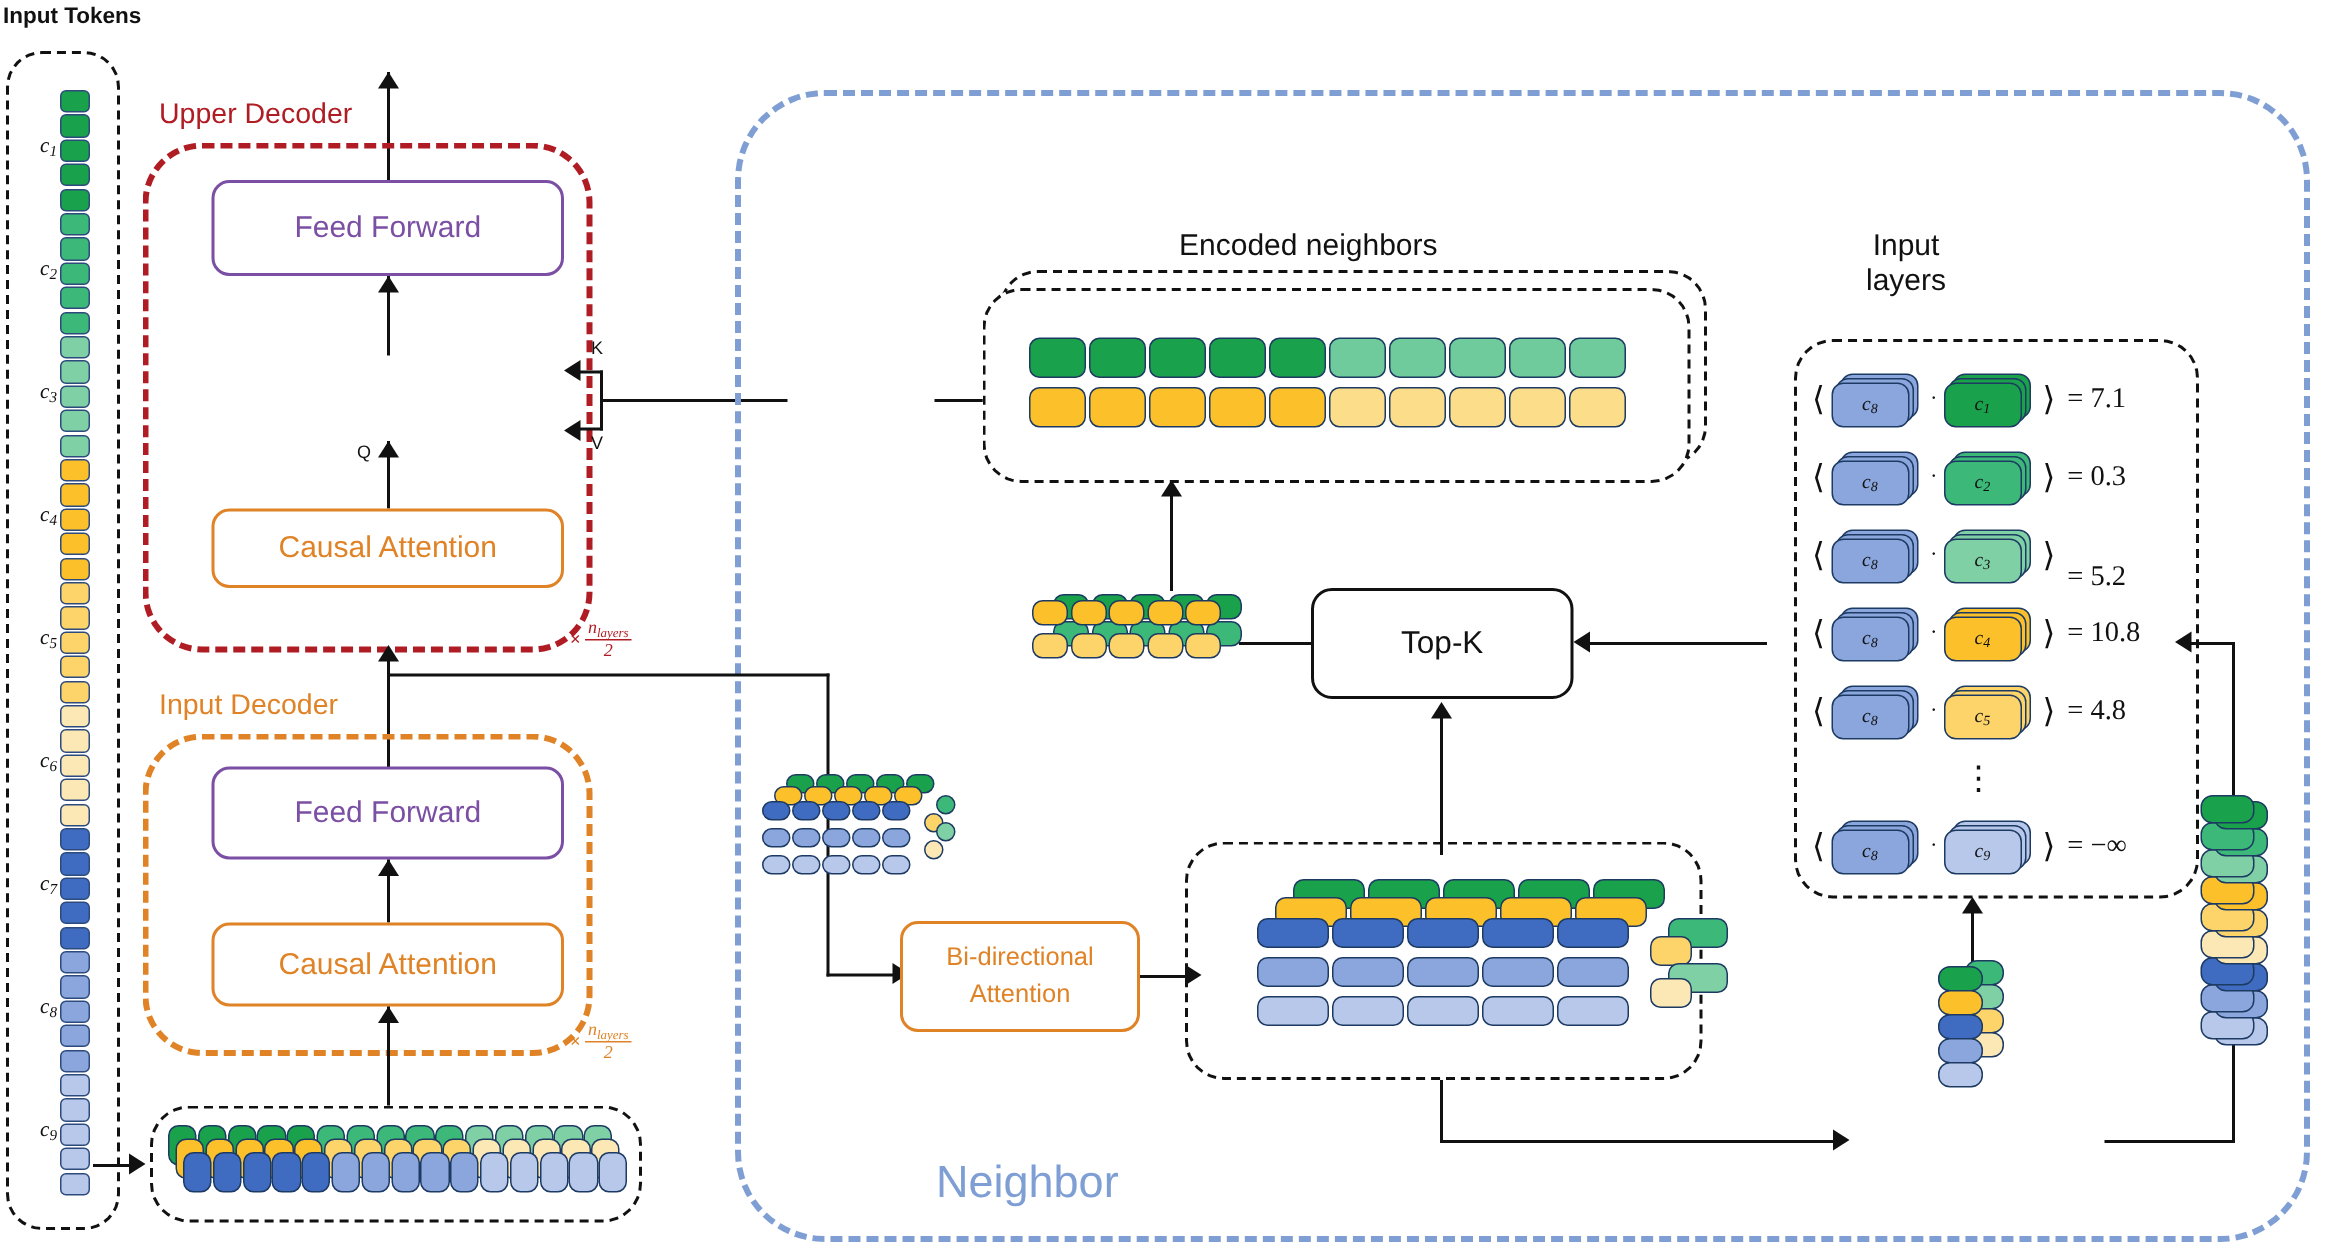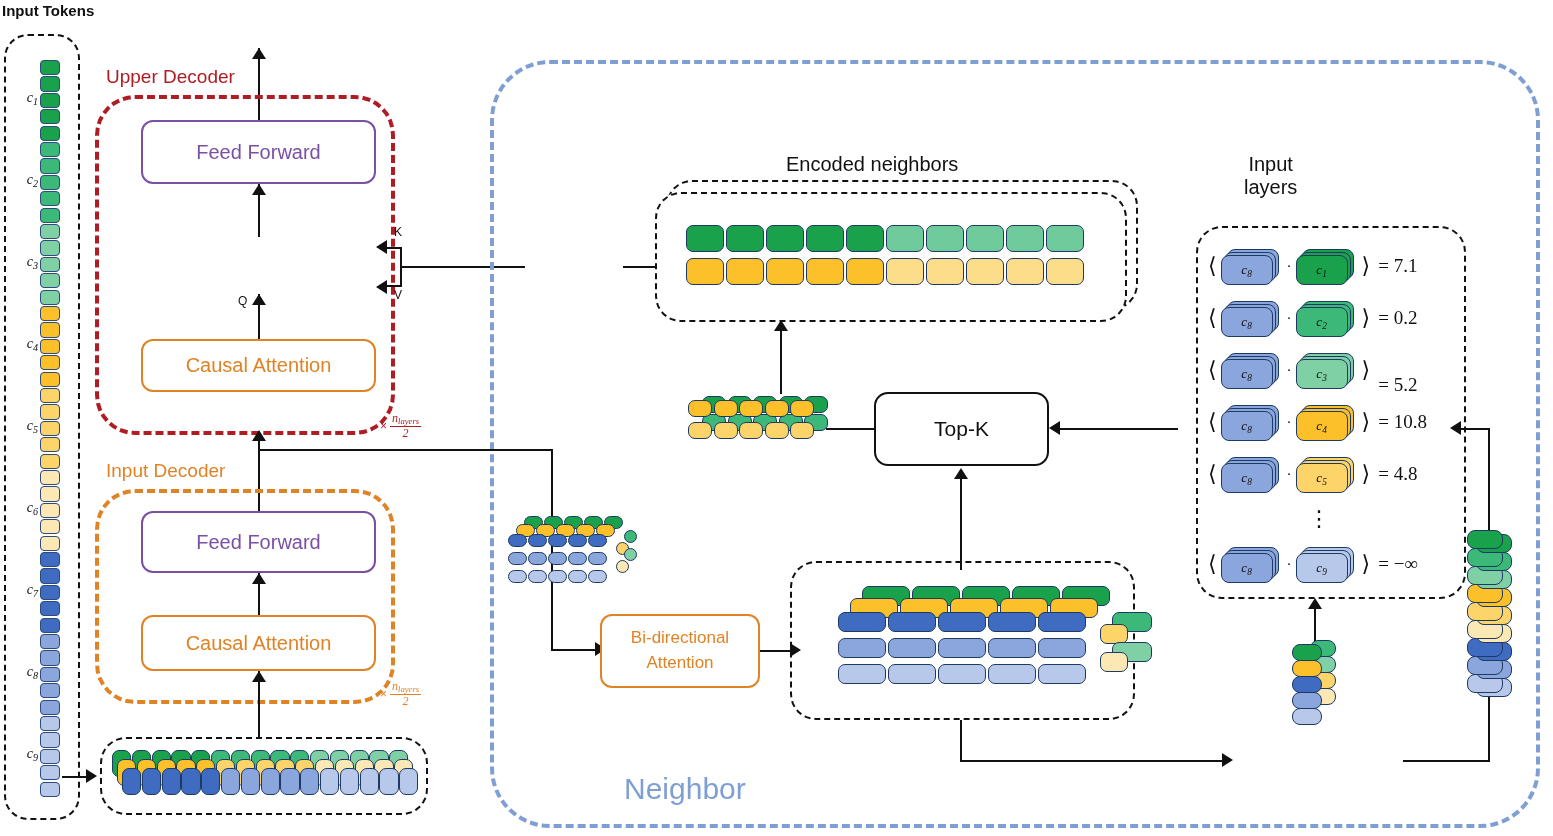--- a/index.html
+++ b/index.html
@@ -433,21 +433,21 @@
         </div>
         <span class="t-score" style="font-size:15px;">·</span>
         <div class="abs" style="position:relative;width:62px;height:34px;">
           <div class="pill abs" style="left:6px;top:0px;width:52px;height:30px;background:#3cb878;z-index:1;"></div>
           <div class="pill abs" style="left:3px;top:3px;width:52px;height:30px;background:#3cb878;z-index:2;"></div>
           <div class="pill abs" style="left:0px;top:6px;width:52px;height:30px;background:#3cb878;z-index:3;">
             <span class="it" style="font-size:13px;color:#111;">c<span class="sub">2</span></span>
           </div>
         </div>
         <span class="t-score" style="font-size:22px;line-height:1;">⟩</span>
-        <span class="t-score" style="margin-left:4px;">= 0.2</span>
+        <span class="t-score" style="margin-left:4px;">= 0.3</span>
       </div>
       <div class="abs" style="left:0;top:104px;width:250px;height:44px;display:flex;align-items:center;gap:4px;">
         <span class="t-score" style="font-size:22px;line-height:1;">⟨</span>
         <div class="abs" style="position:relative;width:62px;height:34px;">
           <div class="pill abs" style="left:6px;top:0px;width:52px;height:30px;background:#8aa6dd;z-index:1;"></div>
           <div class="pill abs" style="left:3px;top:3px;width:52px;height:30px;background:#8aa6dd;z-index:2;"></div>
           <div class="pill abs" style="left:0px;top:6px;width:52px;height:30px;background:#8aa6dd;z-index:3;">
             <span class="it" style="font-size:13px;color:#111;">c<span class="sub">8</span></span>
           </div>
         </div>

